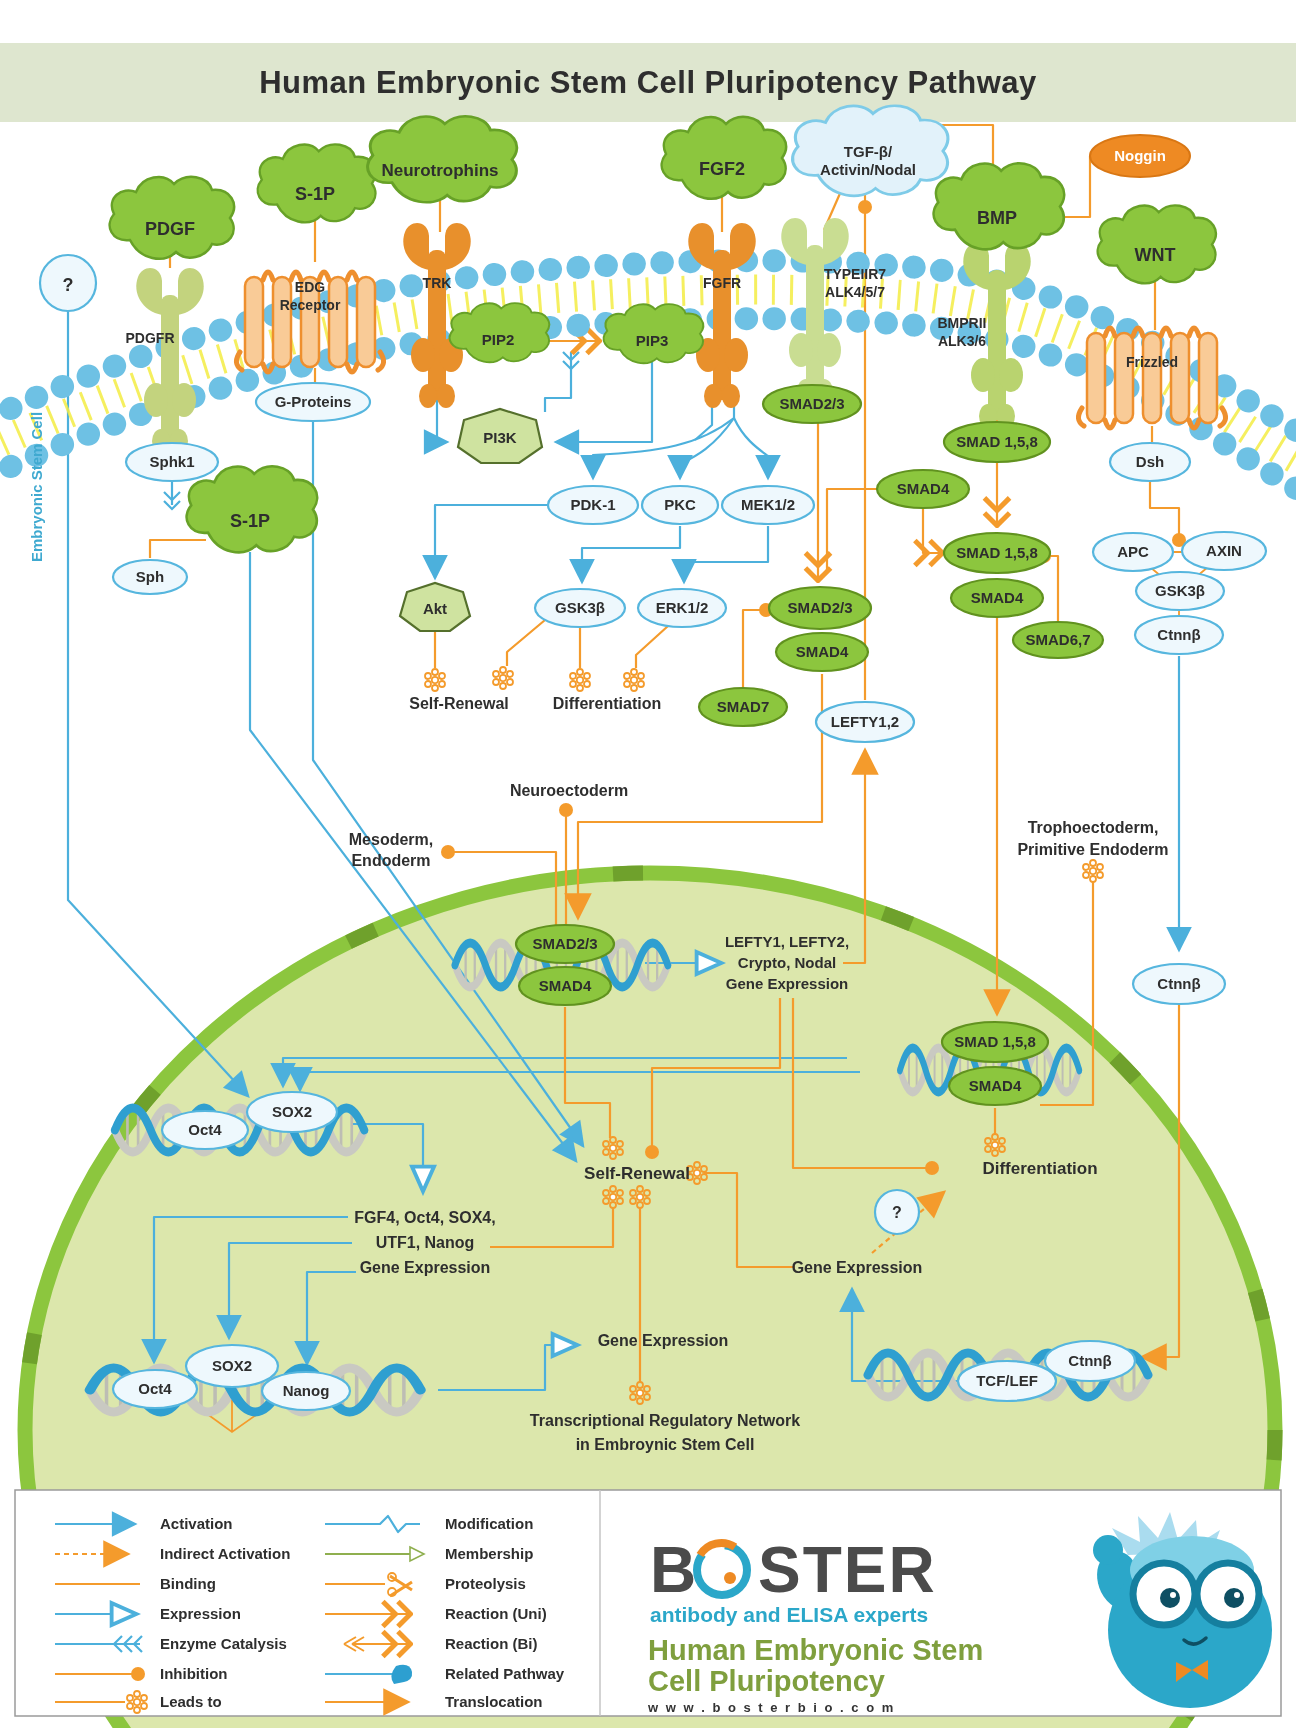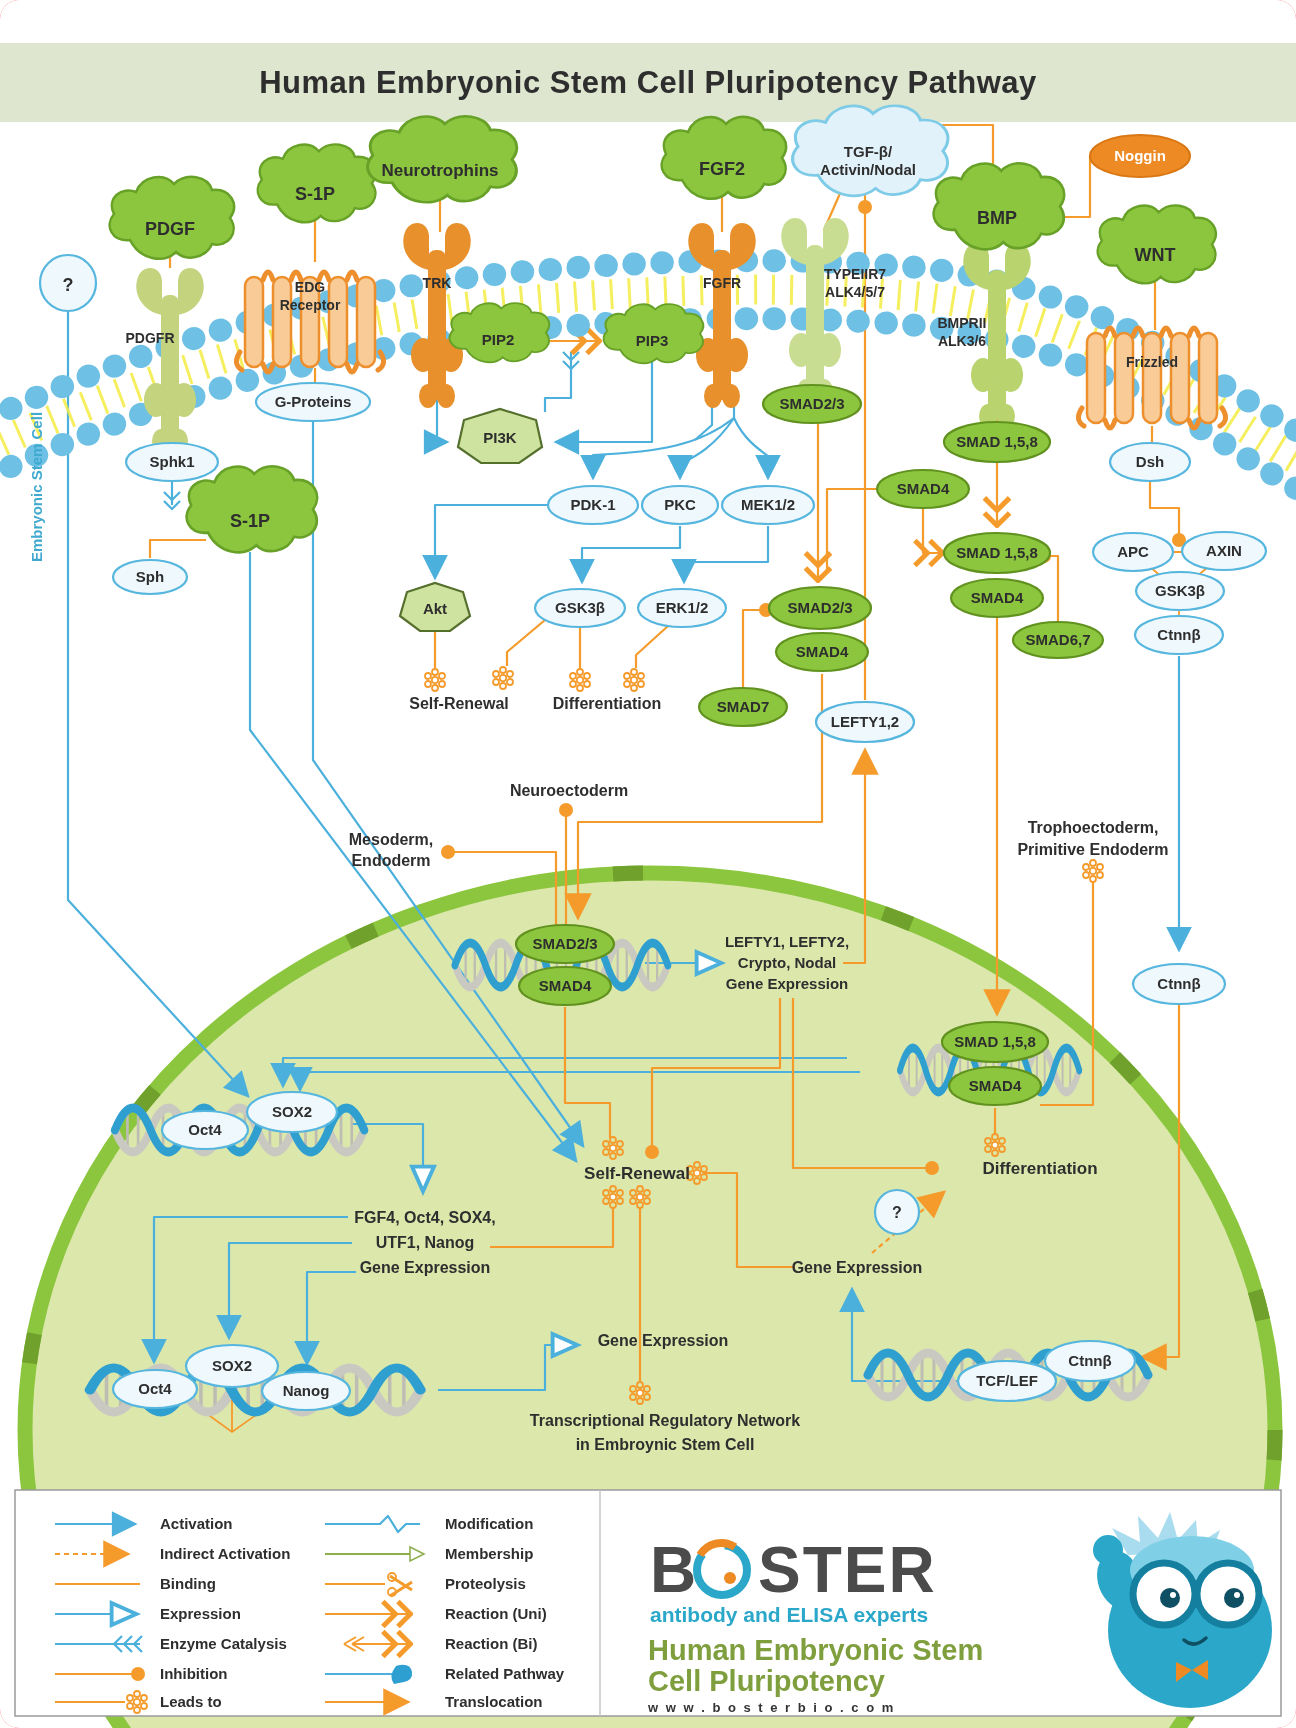--- a/index.html
+++ b/index.html
@@ -1,17 +1,17 @@
 <!DOCTYPE html>
 <html><head>
 <meta charset="utf-8">
 <style>
   html,body{margin:0;padding:0;background:#fff;}
   #stage{position:relative;width:1296px;height:1728px;background:#ef4444;overflow:hidden;
-         font-family:"Liberation Sans",sans-serif;border-radius:19px;}
+         font-family:"Liberation Sans",sans-serif;}
   svg{position:absolute;left:0;top:0;}
   text{font-family:"Liberation Sans",sans-serif;font-weight:bold;fill:#2e2e2e;text-anchor:middle;}.t14{font-size:14px}.t15{font-size:15px}
   .t16{font-size:16px}.t17{font-size:17px}.t18{font-size:18px}.t30{font-size:31px;letter-spacing:.5px}
   .tw{fill:#fff}.tblue{fill:#2596be}
   .lb{stroke:#4cb0dc;stroke-width:2.2;fill:none;stroke-linejoin:round}
   .lo{stroke:#f49b2c;stroke-width:2.2;fill:none;stroke-linejoin:round}
   .lod{stroke:#f49b2c;stroke-width:2.2;fill:none;stroke-dasharray:5 4}
   .lon{stroke:#f49b2c;stroke-width:1.8;fill:none}
   .eB{fill:#eef8fd;stroke:#56b6de;stroke-width:2.2}
   .eG{fill:#8cc63e;stroke:#61921f;stroke-width:2.2}

